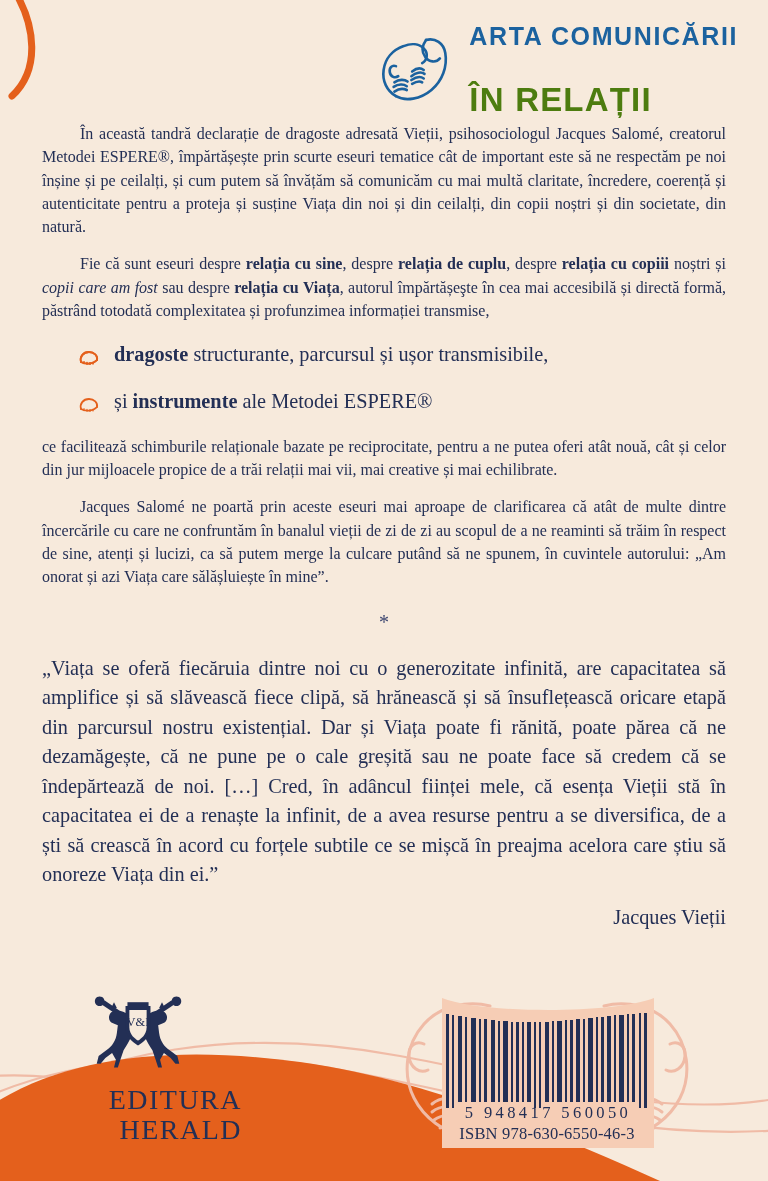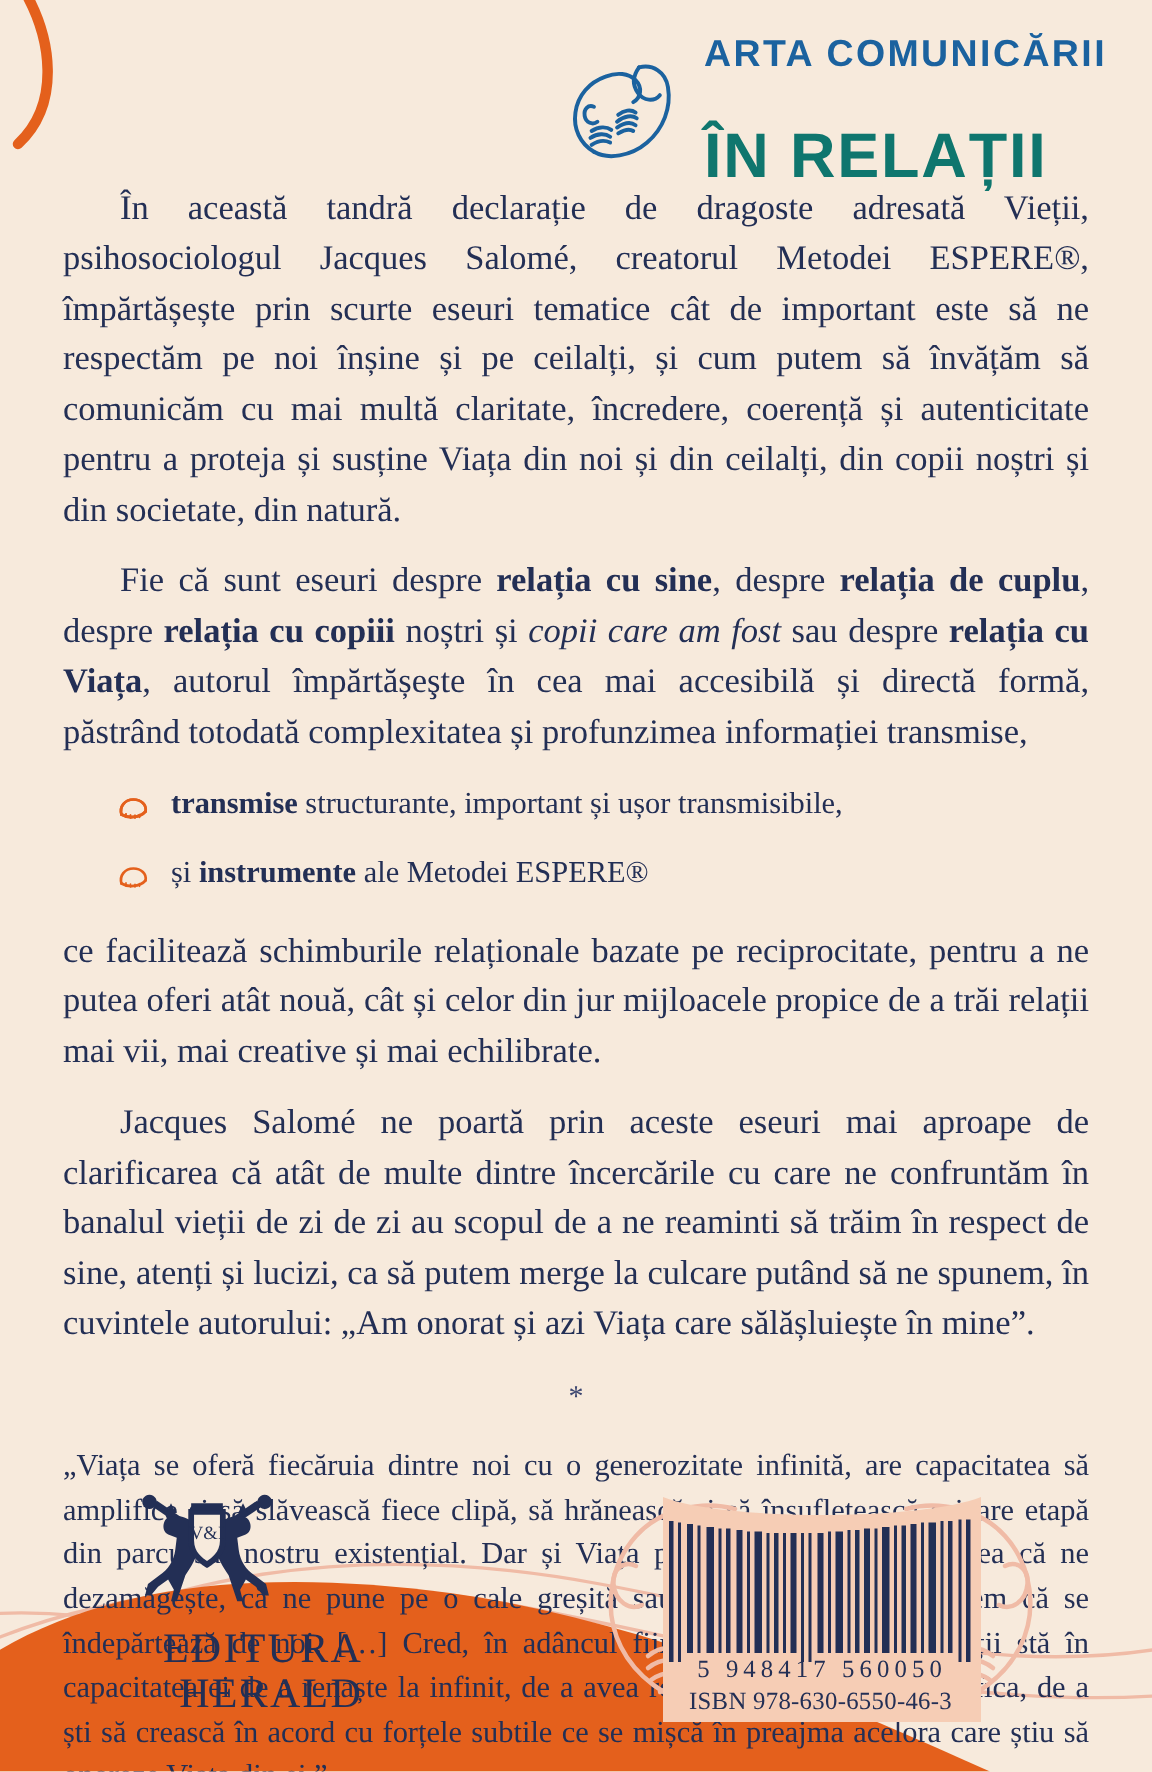--- a/index.html
+++ b/index.html
@@ -23,31 +23,31 @@
   }
   .header-icon{width:78px;height:74px;flex:0 0 auto;}
   .header-text{display:flex;flex-direction:column;align-items:flex-start;line-height:1;gap:31px;}
   .header-line1{
     font-family:"Liberation Sans", sans-serif;
     font-weight:bold;font-size:25px;letter-spacing:1.6px;
     color:#1B629F;
   }
   .header-line2{
     font-family:"Liberation Sans", sans-serif;
-    font-weight:bold;font-size:42px;letter-spacing:1.2px;
-    color:#0f766e;margin-top:3px;
+    font-weight:bold;font-size:33px;letter-spacing:1.2px;
+    color:#4d7c0f;margin-top:3px;
   }
 
   
   .content{
     position:absolute;left:42px;top:122px;width:684px;
   }
   p.para{
     margin:0 0 14px 0;
-    font-size:23px;
+    font-size:16px;
     line-height:1.455;
     text-align:justify;
     text-indent:38px;
     color:#232F55;
     -webkit-hyphens:none;hyphens:none;
   }
   p.para.noindent{text-indent:0;}
   p.para b{font-weight:bold;}
   p.para i{font-style:italic;}
 
@@ -184,21 +184,21 @@
     <ul class="bullets">
         <li><span class="marker"><svg viewBox="0 0 22 16" aria-hidden="true">
               <path d="M3,13 C1.5,8 5,3 11,3 C16,3 20,6.5 19,11" fill="none" stroke="#E4601C" stroke-width="1.8" stroke-linecap="round"></path>
               <path d="M3,13 C7,15.5 15,15.5 19,11" fill="none" stroke="#E4601C" stroke-width="1.8" stroke-linecap="round"></path>
               <path d="M6,12.6 L6,14.6 M9,13.4 L9,15.3 M12,13.5 L12,15.4 M15,13 L15,14.9" stroke="#E4601C" stroke-width="1.1" stroke-linecap="round"></path>
             </svg></span></li>
         <li><span class="marker"><svg viewBox="0 0 22 16" aria-hidden="true">
               <path d="M3,13 C1.5,8 5,3 11,3 C16,3 20,6.5 19,11" fill="none" stroke="#E4601C" stroke-width="1.8" stroke-linecap="round"></path>
               <path d="M3,13 C7,15.5 15,15.5 19,11" fill="none" stroke="#E4601C" stroke-width="1.8" stroke-linecap="round"></path>
               <path d="M6,12.6 L6,14.6 M9,13.4 L9,15.3 M12,13.5 L12,15.4 M15,13 L15,14.9" stroke="#E4601C" stroke-width="1.1" stroke-linecap="round"></path>
-            </svg></span><span><b>transmise</b><span> structurante, important și ușor transmisibile,</span></span></li>
+            </svg></span><span><b>dragoste</b><span> structurante, parcursul și ușor transmisibile,</span></span></li>
         <li><span class="marker"><svg viewBox="0 0 22 16" aria-hidden="true">
               <path d="M3,13 C1.5,8 5,3 11,3 C16,3 20,6.5 19,11" fill="none" stroke="#E4601C" stroke-width="1.8" stroke-linecap="round"></path>
               <path d="M3,13 C7,15.5 15,15.5 19,11" fill="none" stroke="#E4601C" stroke-width="1.8" stroke-linecap="round"></path>
               <path d="M6,12.6 L6,14.6 M9,13.4 L9,15.3 M12,13.5 L12,15.4 M15,13 L15,14.9" stroke="#E4601C" stroke-width="1.1" stroke-linecap="round"></path>
             </svg></span><span><span>și </span><b>instrumente</b><span> ale Metodei ESPERE®</span></span></li>
       </ul>
 
     <p class="para noindent"><span>ce facilitează schimburile relaționale bazate pe reciprocitate, pentru a ne putea oferi atât nouă, cât și celor din jur mijloacele propice de a trăi relații mai vii, mai creative și mai echilibrate.</span></p>
 
     <p class="para"><span>Jacques Salomé ne poartă prin aceste eseuri mai aproape de clarificarea că atât de multe dintre încercările cu care ne confruntăm în banalul vieții de zi de zi au scopul de a ne reaminti să trăim în respect de sine, atenți și lucizi, ca să putem merge la culcare putând să ne spunem, în cuvintele autorului: „Am onorat și azi Viața care sălășluiește în mine”.</span></p>

